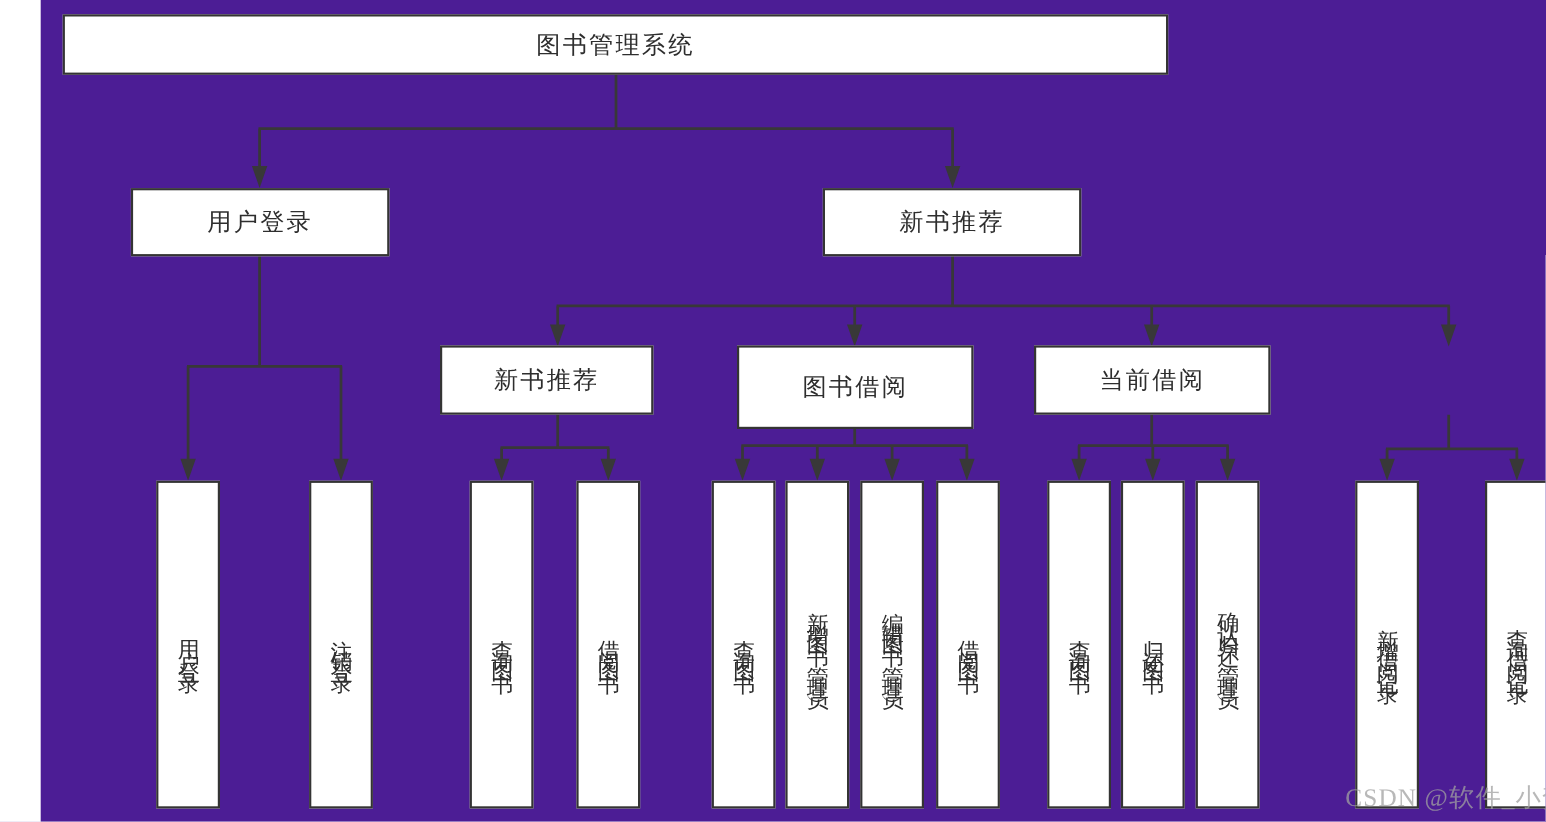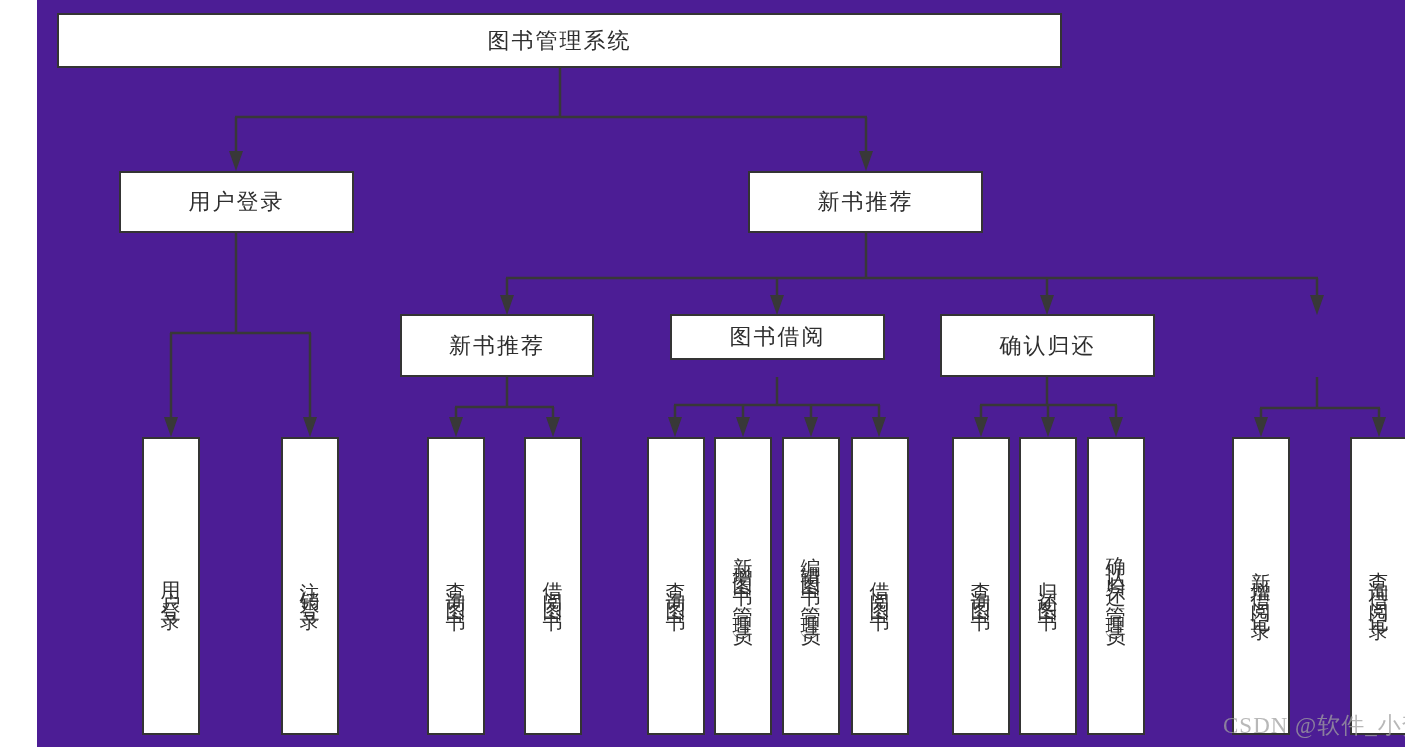--- a/index.html
+++ b/index.html
@@ -81,22 +81,22 @@
       <polygon points="1335,417 1349,417 1342,437"></polygon>
     </g>
   </svg>
 
   <div class="box h" style="left:20px;top:13px;width:1005px;height:55px">图书管理系统</div>
 
   <div class="box h" style="left:82px;top:171px;width:235px;height:62px">用户登录</div>
   <div class="box h" style="left:711px;top:171px;width:235px;height:62px">新书推荐</div>
 
   <div class="box h" style="left:363px;top:314px;width:194px;height:63px">新书推荐</div>
-  <div class="box h" style="left:633px;top:314px;width:215px;height:46px">图书借阅</div>
-  <div class="box h" style="left:903px;top:314px;width:215px;height:63px">确认归还</div>
+  <div class="box h" style="left:633px;top:314px;width:215px;height:76px">图书借阅</div>
+  <div class="box h" style="left:903px;top:314px;width:215px;height:63px">当前借阅</div>
 
   <div class="box v" style="left:105px;top:437px;width:58px;height:298px">用户登录</div>
   <div class="box v" style="left:244px;top:437px;width:58px;height:298px">注销登录</div>
 
   <div class="box v" style="left:390px;top:437px;width:58px;height:298px">查询图书</div>
   <div class="box v" style="left:487px;top:437px;width:58px;height:298px">借阅图书</div>
 
   <div class="box v" style="left:610px;top:437px;width:58px;height:298px">查询图书</div>
   <div class="box v" style="left:677px;top:437px;width:58px;height:298px">新增图书（管理员）</div>
   <div class="box v" style="left:745px;top:437px;width:58px;height:298px">编辑图书（管理员）</div>

